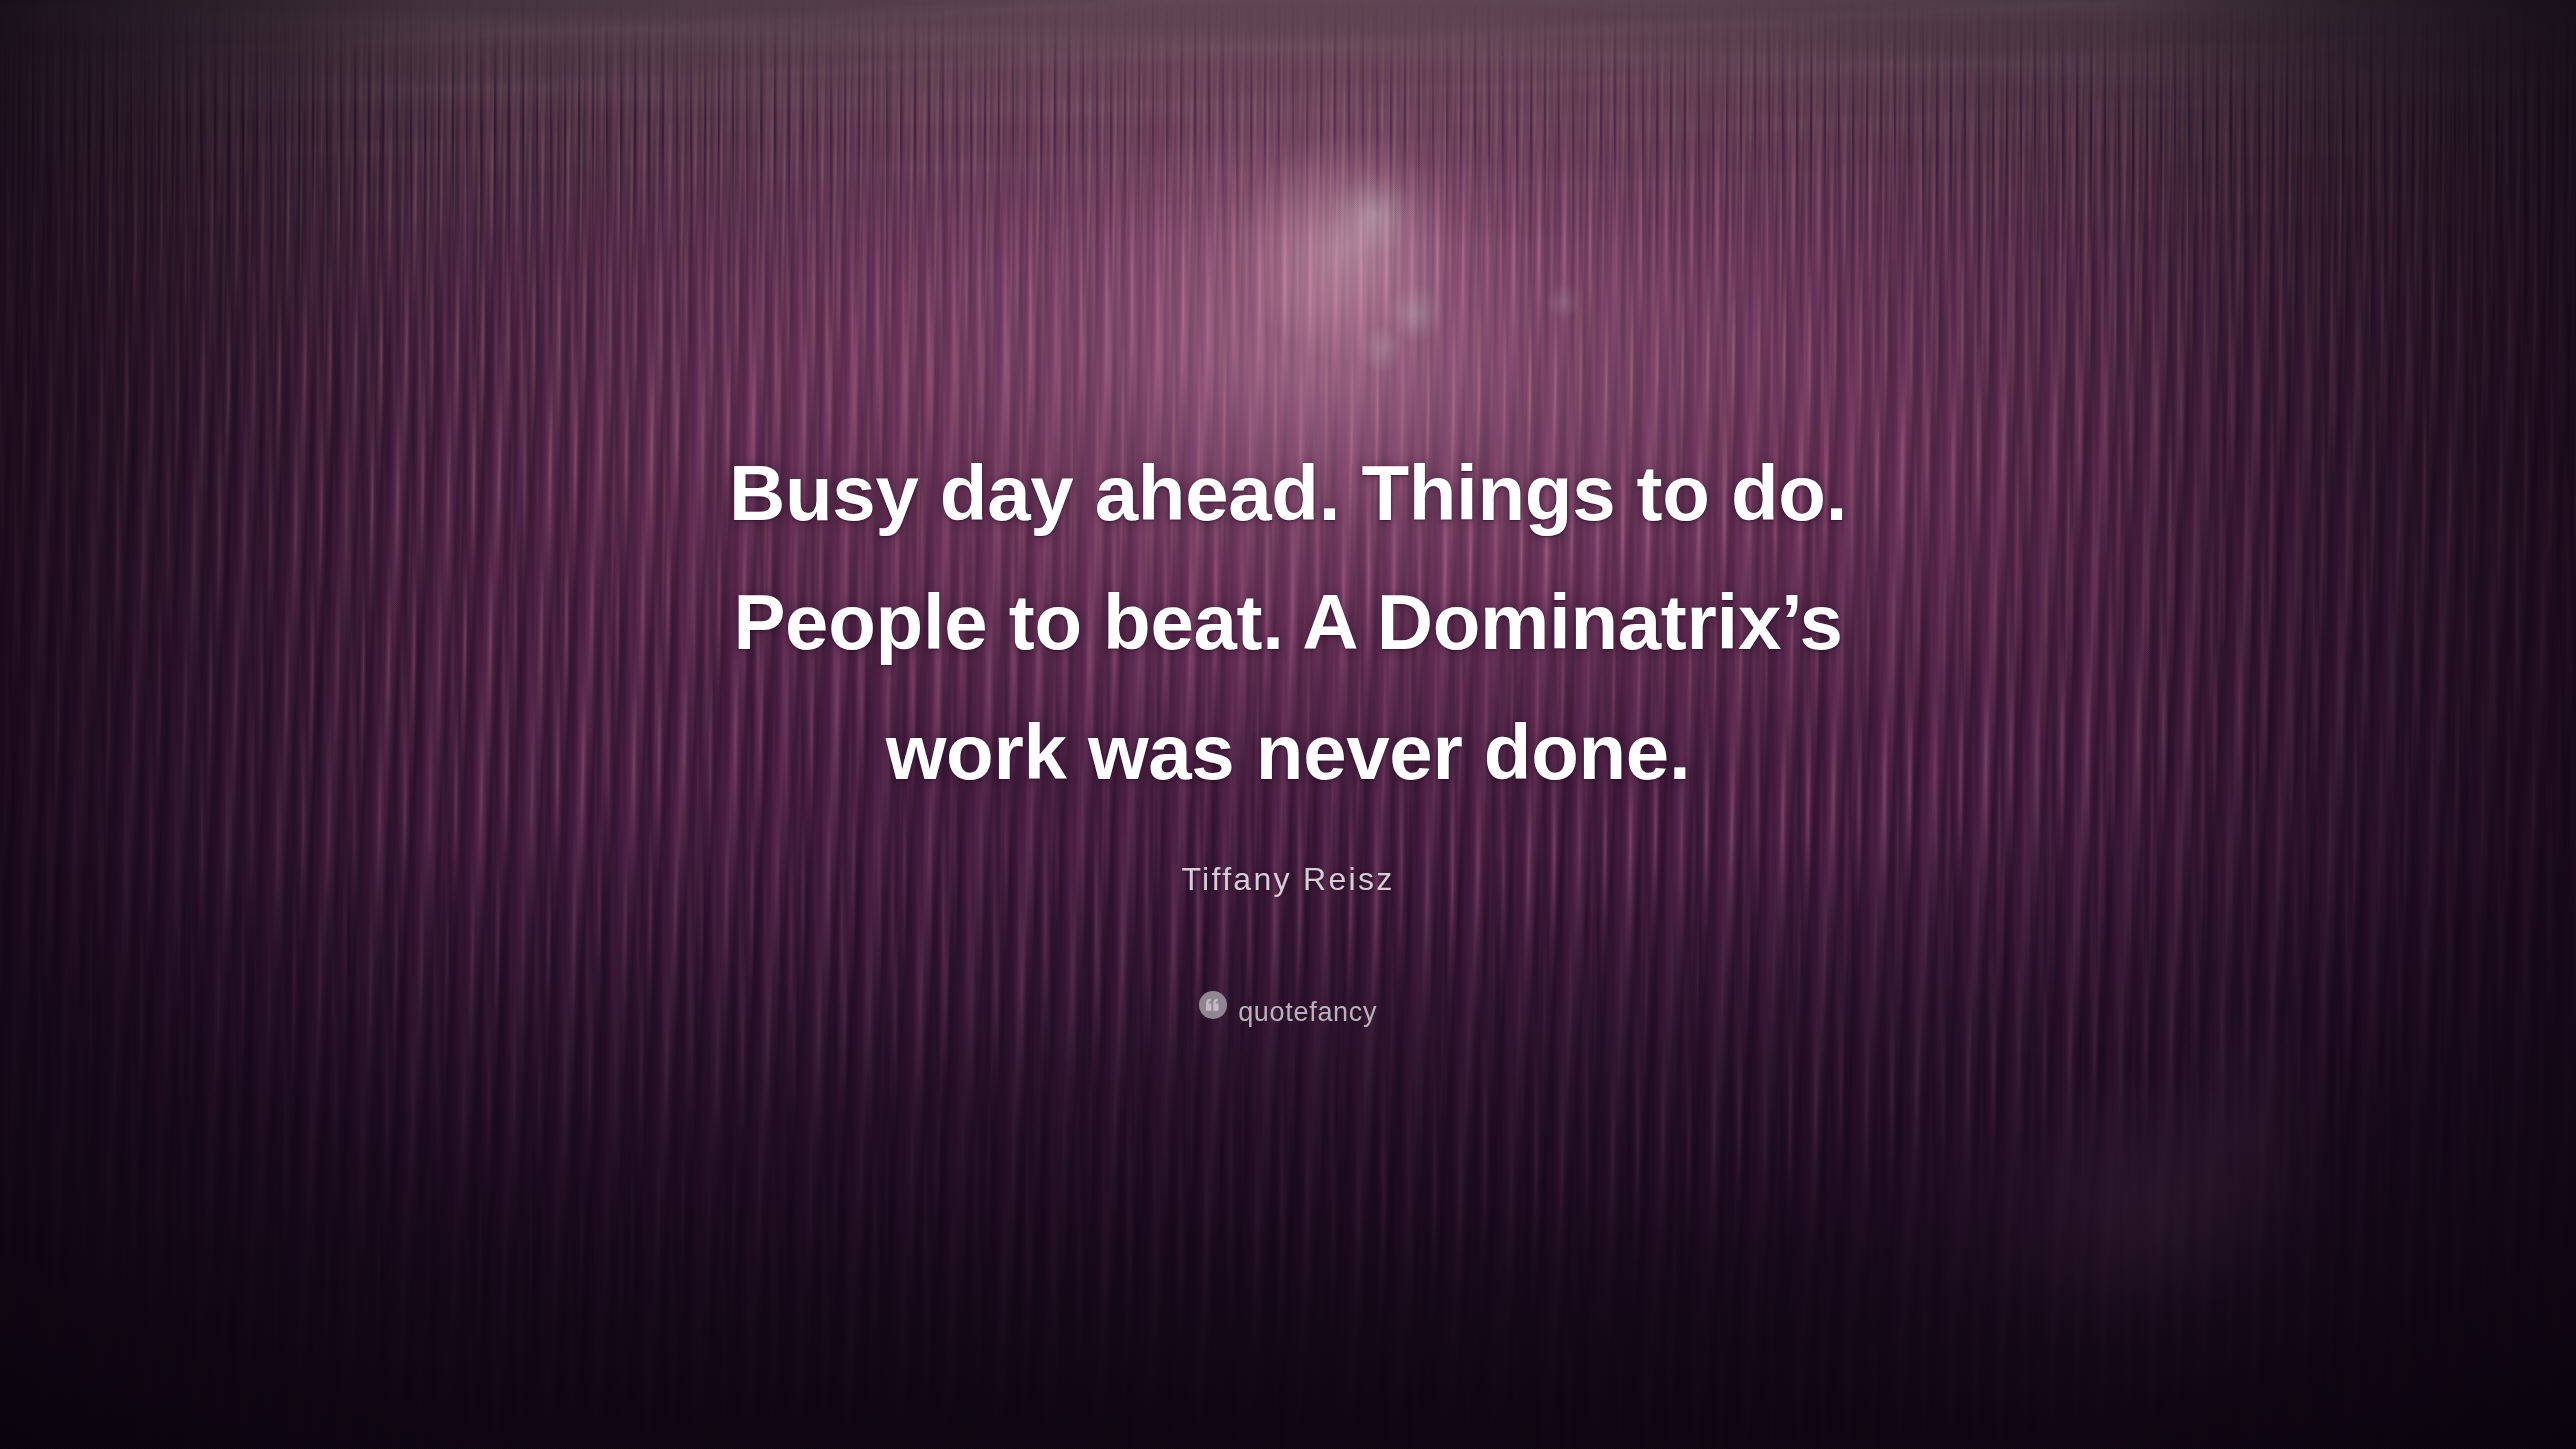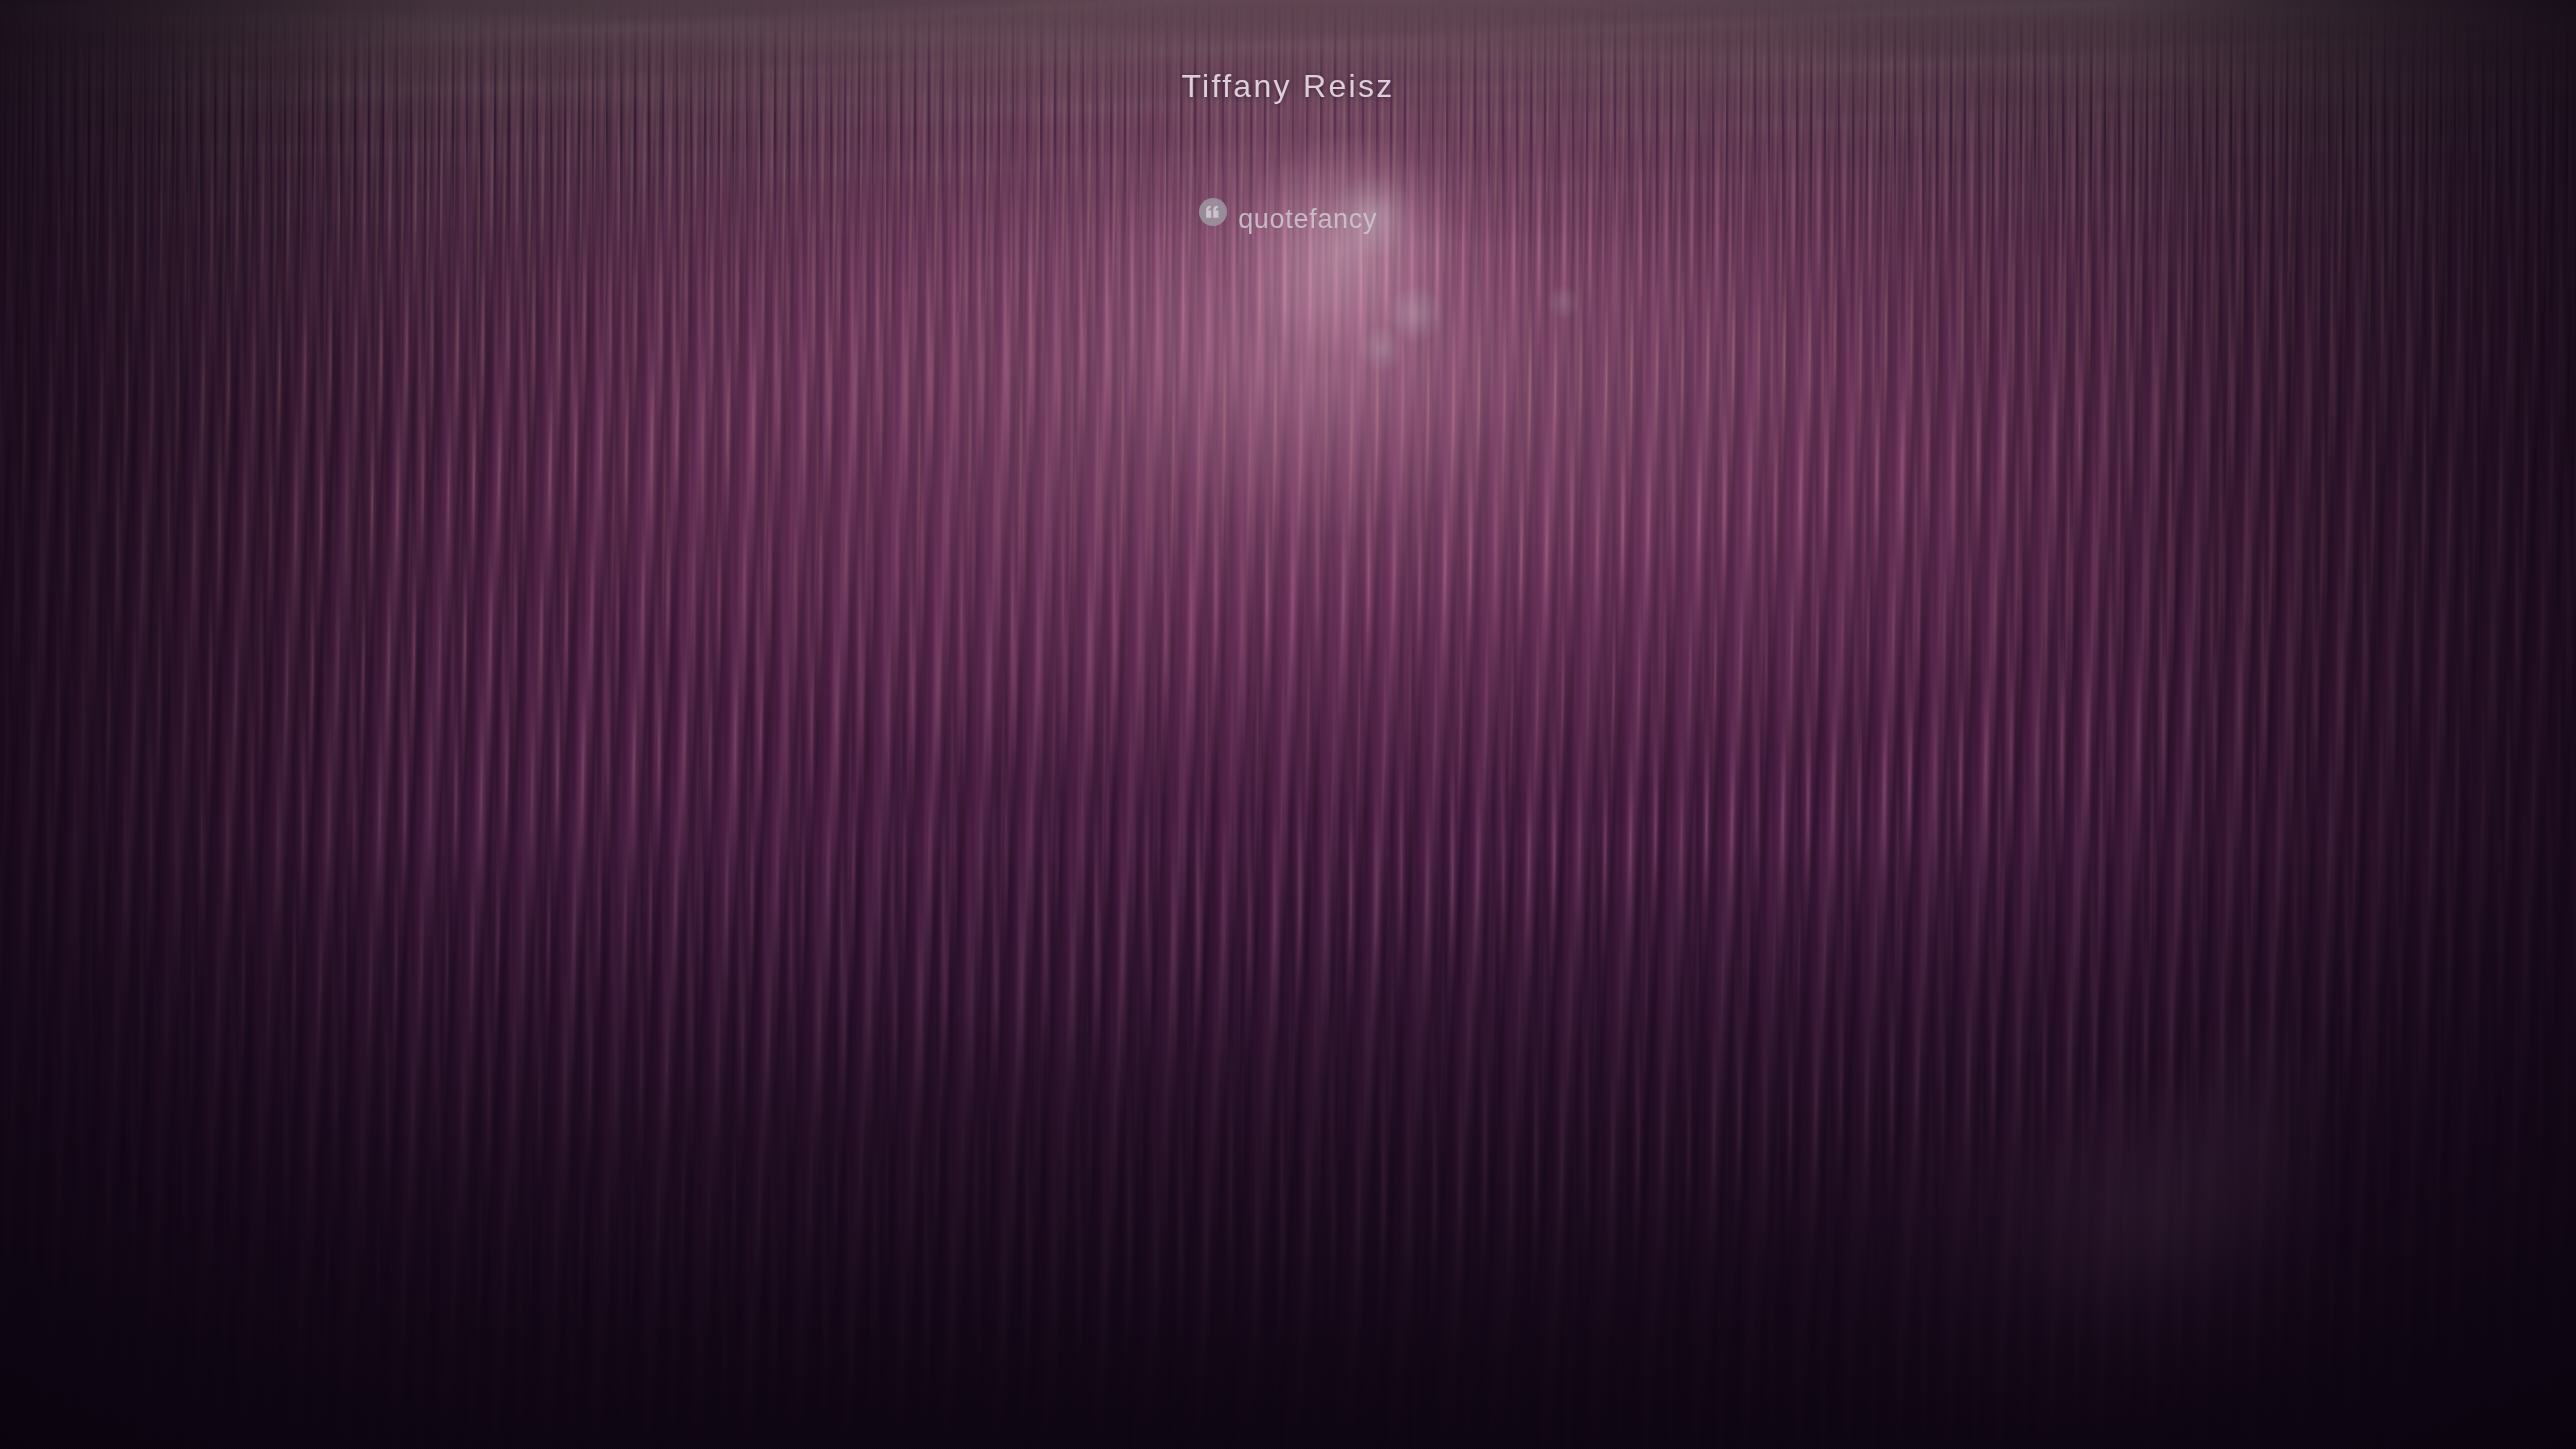--- a/index.html
+++ b/index.html
@@ -204,21 +204,21 @@
     text-align: center;
     color: #ffffff;
     font-size: 78px;
     line-height: 1.66;
     font-weight: 700;
     letter-spacing: -0.3px;
     text-shadow: 0 1.3px 10.7px rgba(40,10,40,0.45), 0 0.7px 2px rgba(30,8,32,0.55);
   }
 
   #author {
-    margin-top: 68px;
+    margin-top: 44px;
     color: #e6dbe6;
     font-size: 32px;
     font-weight: 300;
     letter-spacing: 2.3px;
     opacity: .92;
     text-shadow: 0 0.7px 5.4px rgba(30,8,30,0.5);
   }
 
   #watermark {
     margin-top: 83px;
@@ -259,20 +259,25 @@
   <div class="bg-layer blades" id="blades-near"></div>
   <div class="bg-layer" id="tips"></div>
   <div class="bg-layer" id="grade"></div>
   <div class="bg-layer" id="sunglow"></div>
   <div class="bg-layer" id="bokeh"></div>
   <div class="bg-layer" id="vignette"></div>
   <div class="bg-layer" id="grain"></div>
 
   <div id="content">
 
+    <div id="quote-text">
+      <div>Busy day ahead. Things to do.</div>
+      <div>People to beat. A Dominatrix’s</div>
+      <div>work was never done.</div>
+    </div>
 
     <div id="author">Tiffany Reisz</div>
 
     <div id="watermark">
       <span id="wm-badge">
         <svg width="14.8" height="13.4" viewBox="0 0 22 20" aria-hidden="true">
           <path d="M1.6 19 V7.2 C1.6 3.4 4.2 0.9 8.4 0.6 V4.4 C6.2 4.7 5.2 5.8 5.2 7.4 V8.2 H9.3 V19 Z" fill="#d8d2da"></path>
           <path d="M12.3 19 V7.2 C12.3 3.4 14.9 0.9 19.1 0.6 V4.4 C16.9 4.7 15.9 5.8 15.9 7.4 V8.2 H20 V19 Z" fill="#d8d2da"></path>
         </svg>
       </span>

